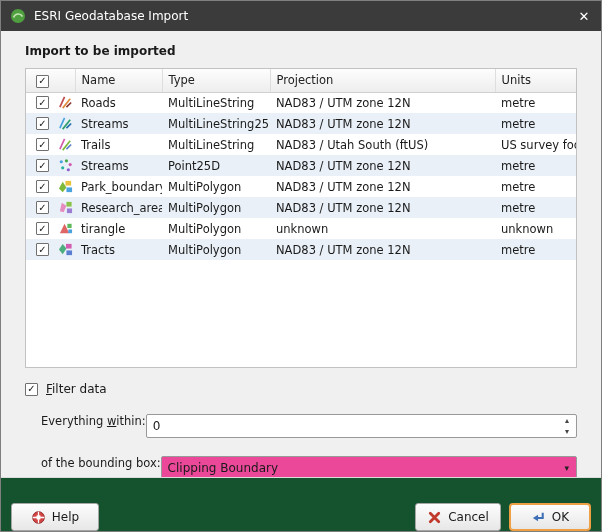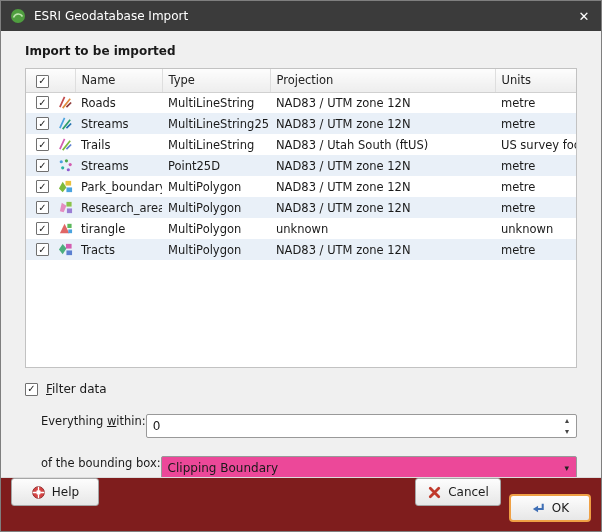--- a/index.html
+++ b/index.html
@@ -68,22 +68,22 @@
     border:1px solid #999; border-radius:2px; display:flex; align-items:center;
     padding:0 26px 0 6px;
   }
   .combo-arrow {
     position:absolute; right:7px; top:0; bottom:0; display:flex; align-items:center;
     font-size:9px; color:#222;
   }
   
   .footer {
     position:absolute; left:0; right:0; bottom:0; height:54px;
-    border-top:1px solid #dcdcdc; background:#7f1d1d;
-    display:flex; align-items:flex-start; padding:0 10px;
+    border-top:1px solid #dcdcdc; background:#14532d;
+    display:flex; align-items:flex-end; padding:0 10px;
   }
   .btn {
     display:inline-flex; align-items:center; justify-content:center; gap:6px;
     height:28px; padding:0 10px; border:1px solid #a6a6a6; border-radius:3px;
     background:linear-gradient(#fdfdfd,#e7e7e7); font-size:12px; color:#1a1a1a;
     cursor:default;
   }
   .btn svg { width:15px; height:15px; }
   .btn-help { min-width:88px; }
   .btn-cancel { min-width:86px; margin-left:auto; }

